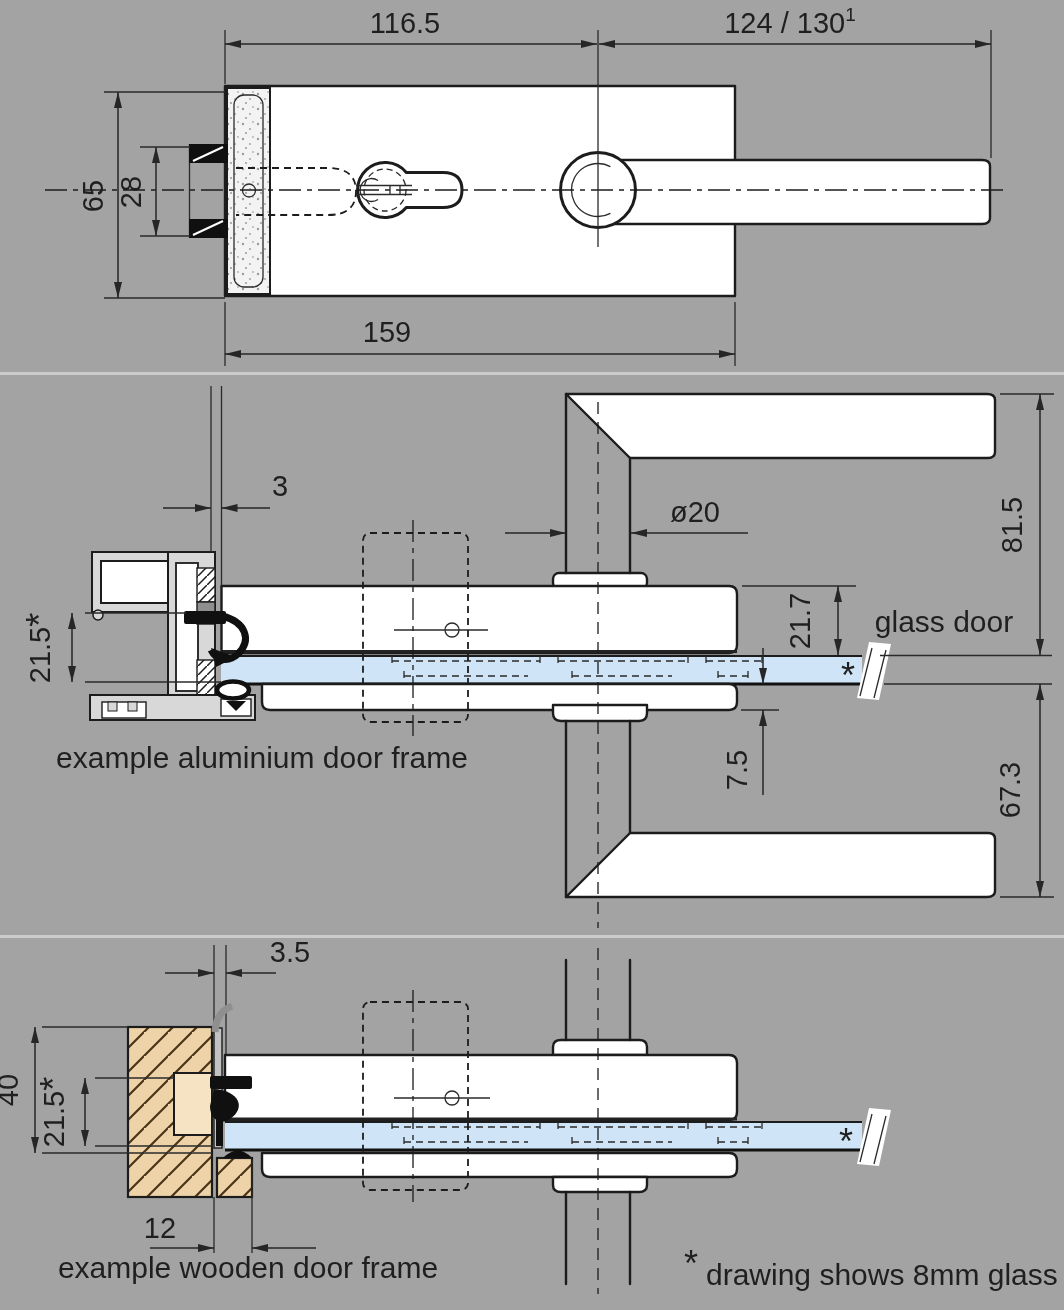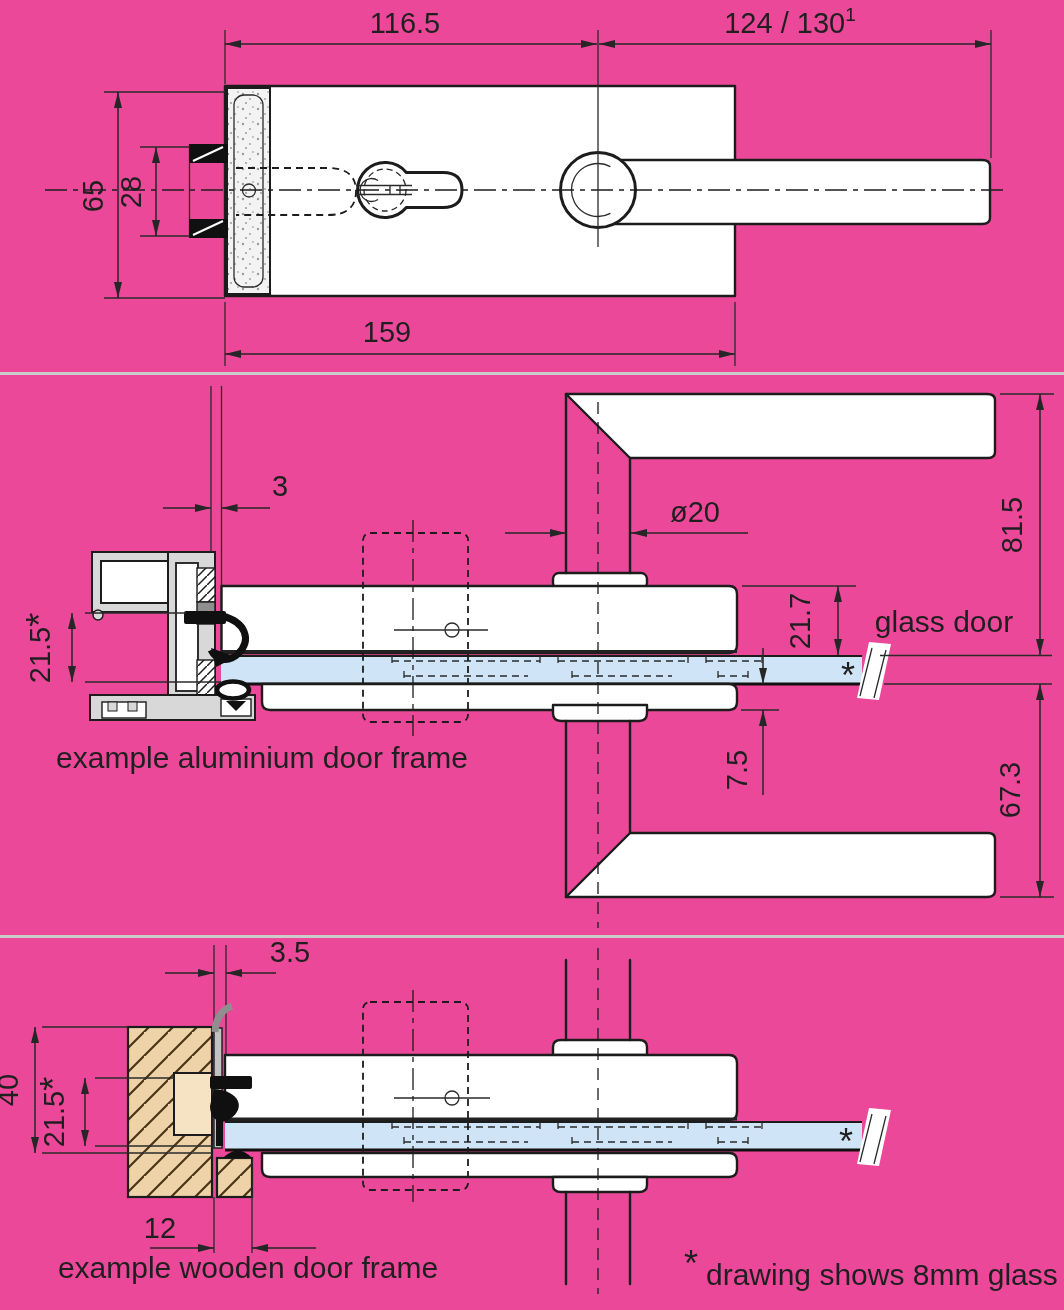--- a/index.html
+++ b/index.html
@@ -1,16 +1,16 @@
 <!DOCTYPE html>
 <html><head>
 <meta charset="utf-8">
 <style>
   html,body{margin:0;padding:0;background:#fff;}
-  #stage{position:relative;width:1064px;height:1310px;background:#ec4899;overflow:hidden;}
+  #stage{position:relative;width:1064px;height:1310px;background:#a3a3a3;overflow:hidden;}
   svg{display:block;}
   text{font-family:"Liberation Sans","DejaVu Sans",sans-serif;fill:#1f1f1f;}
   .t29{font-size:29px;}
   .t30{font-size:30px;}
   .t19{font-size:19px;}
   .star{font-size:36px;}
   .s2{stroke:#1c1c1c;stroke-width:2.4;fill:none;stroke-linejoin:round;stroke-linecap:round;}
   .s3{stroke:#1c1c1c;stroke-width:3;fill:none;stroke-linejoin:round;}
   .fw{fill:#ffffff;}
   .thin{stroke:#2a2a2a;stroke-width:1.3;fill:none;}

